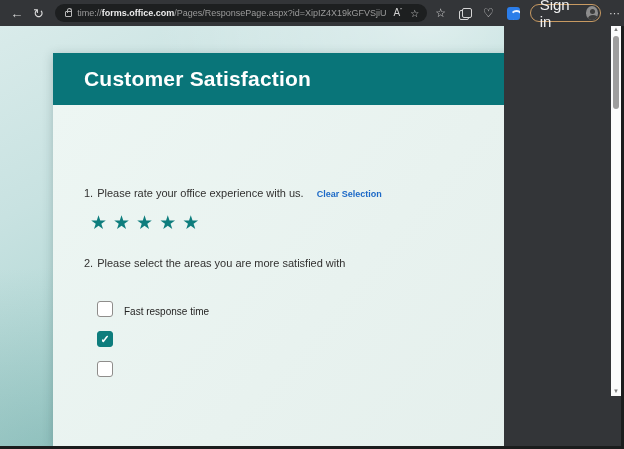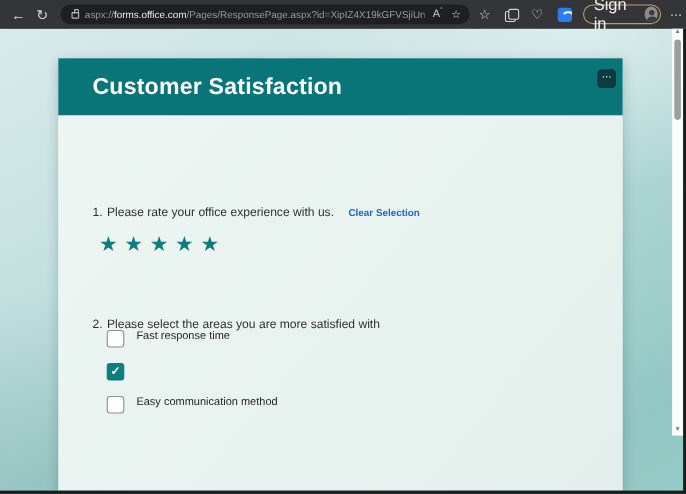--- a/index.html
+++ b/index.html
@@ -11,21 +11,21 @@
   .chrome { position:absolute; top:0; left:0; width:624px; height:26px; background:#333538;
             display:flex; align-items:center; z-index:30; }
   .nav-icon { color:#d9d9d9; font-size:13px; width:24px; text-align:center; cursor:pointer; }
   .nav-icon.back { margin-left:6px; }
   .addr { height:18px; width:372px; margin-left:6px; background:#1d1f20; border-radius:9px;
           display:flex; align-items:center; padding:0 8px; }
   .lock { width:7px; height:6px; border:1px solid #b9b9b9; border-radius:1px; position:relative; margin:2px 5px 0 2px; }
   .lock:before { content:""; position:absolute; top:-4px; left:1px; width:3px; height:4px;
                  border:1px solid #b9b9b9; border-bottom:none; border-radius:3px 3px 0 0; }
   .url { font-size:9px; color:#9b9b9b; white-space:nowrap; overflow:hidden; flex:1; }
-  .url b { color:#ececec; font-weight:400; }
+  .url b { color:#ececec; font-weight:700; }
   .addr-ic { color:#cfcfcf; font-size:10px; margin-left:8px; }
   .read-aloud sup { font-size:6px; }
   .tb-icons { display:flex; align-items:center; margin-left:8px; gap:13px; }
   .tb { position:relative; color:#d5d5d5; font-size:12px; line-height:12px; cursor:pointer; }
   .collections { width:11px; height:11px; position:relative; }
   .collections:before { content:""; position:absolute; left:0; top:2px; width:8px; height:8px;
                         border:1px solid #d5d5d5; border-radius:2px; }
   .collections:after { content:""; position:absolute; left:3px; top:0; width:8px; height:8px;
                        border:1px solid #d5d5d5; border-radius:2px; background:#333538; }
   .ext-blue { width:13px; height:13px; border-radius:3px; background:#2b7de9; position:relative; overflow:hidden; }
@@ -35,21 +35,21 @@
             height:18px; padding:0 2px 0 9px; margin-left:10px; cursor:pointer; }
   .signin-label { font-size:15px; color:#f0f0f0; }
   .avatar { width:14px; height:14px; border-radius:50%; background:#8d8d8d; position:relative; overflow:hidden; }
   .avatar:before { content:""; position:absolute; left:4.5px; top:2.5px; width:5px; height:5px;
                    border-radius:50%; background:#3c3c3c; }
   .avatar:after { content:""; position:absolute; left:2px; top:8.5px; width:10px; height:7px;
                   border-radius:50% 50% 0 0; background:#3c3c3c; }
   .more { margin-left:8px; margin-right:4px; position:relative; color:#d5d5d5; font-size:11px; cursor:pointer; }
 
   
-  .page { position:absolute; top:26px; left:0; width:624px; height:423px;
+  .page { position:absolute; top:26px; left:0; width:504px; height:423px;
           background:
             radial-gradient(ellipse 420px 220px at 85% 0%, rgba(255,255,255,.45), rgba(255,255,255,0) 65%),
             radial-gradient(ellipse 500px 260px at 10% 100%, rgba(88,150,148,.30), rgba(88,150,148,0) 70%),
             linear-gradient(152deg, #d9ebea 0%, #c8e2e1 28%, #aed6d3 58%, #92c7c3 88%, #98cbc6 100%);
           overflow:hidden; }
   .border-right { position:absolute; right:0; top:26px; width:3px; height:423px; background:#1b1d1d; z-index:40; }
   .border-bottom { position:absolute; left:0; bottom:0; width:624px; height:3px; background:#1b1d1d; z-index:40; }
 
   
   .scrollbar { position:absolute; left:611px; top:24px; width:10px; height:372px; background:#fbfcfc;
@@ -68,41 +68,41 @@
   .card-body { position:relative; height:341px;
                background:linear-gradient(130deg,#edf6f3 0%, #e8f2ef 55%, #e4efec 100%); }
 
   .q1-row { position:absolute; left:31px; top:82px; font-size:11px; color:#323130; }
   .q-num { margin-right:4px; }
   .clear-btn { font-size:9px; font-weight:700; color:#1c69c7; margin-left:10px; cursor:pointer; }
   .stars { position:absolute; left:37px; top:107px; display:flex; gap:6px; cursor:pointer; }
   .star { font-size:19px; line-height:22px; color:#b9cdca; }
   .star.filled { color:#0e7d7d; }
 
-  .q2-row { position:absolute; left:31px; top:184px; font-size:11px; color:#323130; }
+  .q2-row { position:absolute; left:31px; top:152px; font-size:11px; color:#323130; }
   .options { position:absolute; left:44px; top:195px; display:flex; flex-direction:column; }
-  .opt { display:flex; align-items:flex-start; height:17px; margin-bottom:13px; cursor:pointer; }
+  .opt { display:flex; align-items:flex-end; height:17px; margin-bottom:13px; cursor:pointer; }
   .cbx { width:16px; height:16px; border:1px solid #8f8d8b; border-radius:3px; background:#ffffff;
          display:flex; align-items:center; justify-content:center; flex:none; }
   .cbx .tick { display:none; color:#ffffff; font-size:11px; line-height:11px; font-weight:700; }
   .opt.checked .cbx { background:#0e7d7d; border-color:#0e7d7d; }
   .opt.checked .cbx .tick { display:block; }
   .opt-label { font-size:10px; color:#262524; margin-left:11px; }
 </style>
 </head>
 <body>
 
 <div class="window">
 
   <div class="chrome">
     <span class="nav-icon back">←</span>
     <span class="nav-icon">↻</span>
     <div class="addr">
       <span class="lock"></span>
-      <span class="url"><span>aspx://</span><b>forms.office.com</b><span>/Pages/ResponsePage.aspx?id=XipIZ4X19kGFVSjiUnY...</span></span>
+      <span class="url"><span>time://</span><b>forms.office.com</b><span>/Pages/ResponsePage.aspx?id=XipIZ4X19kGFVSjiUnY...</span></span>
       <span class="addr-ic read-aloud"><span>A</span><sup>”</sup></span>
       <span class="addr-ic">☆</span>
     </div>
     <div class="tb-icons">
       <span class="tb">☆</span>
       <span class="tb collections"></span>
       <span class="tb">♡</span>
       <span class="tb ext-blue"></span>
     </div>
     <div class="signin">
@@ -143,21 +143,20 @@
             <span class="cbx"></span>
             <span class="opt-label">Fast response time</span>
           </div>
           <div class="opt checked">
             <span class="cbx">
                 <span class="tick">✓</span>
               </span>
           </div>
           <div class="opt">
             <span class="cbx"></span>
-            <span class="opt-label">Easy communication method</span>
           </div>
 
         </div>
 
       </div>
     </div>
   </div>
 
   <div class="scrollbar">
     <span class="sb-arrow">▲</span>

